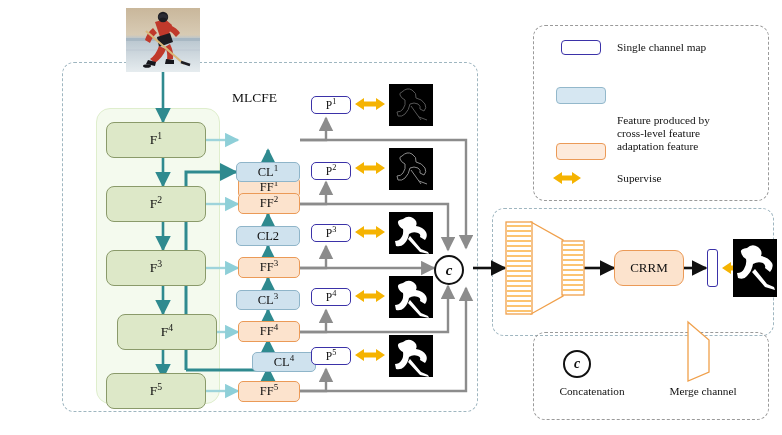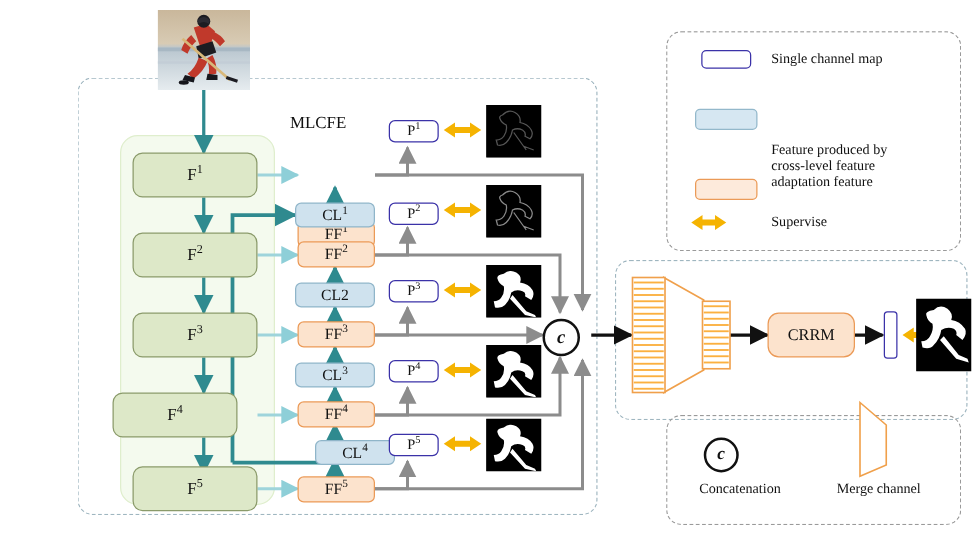--- a/index.html
+++ b/index.html
@@ -226,21 +226,21 @@
 
   <div class="box f-box" style="left:106px;top:122px;width:100px;height:36px;">
     <span><span>F</span><span class="sup">1</span></span>
   </div>
   <div class="box f-box" style="left:106px;top:186px;width:100px;height:36px;">
     <span><span>F</span><span class="sup">2</span></span>
   </div>
   <div class="box f-box" style="left:106px;top:250px;width:100px;height:36px;">
     <span><span>F</span><span class="sup">3</span></span>
   </div>
-  <div class="box f-box" style="left:90px;top:314px;width:100px;height:36px;">
+  <div class="box f-box" style="left:117px;top:314px;width:100px;height:36px;">
     <span><span>F</span><span class="sup">4</span></span>
   </div>
   <div class="box f-box" style="left:106px;top:373px;width:100px;height:36px;">
     <span><span>F</span><span class="sup">5</span></span>
   </div>
 
   <div class="box ff-box" style="left:238px;top:129px;width:62px;height:21px;margin-top:48px;">
     <span><span>FF</span><span class="sup">1</span></span>
   </div>
   <div class="box ff-box" style="left:238px;top:193px;width:62px;height:21px;">

